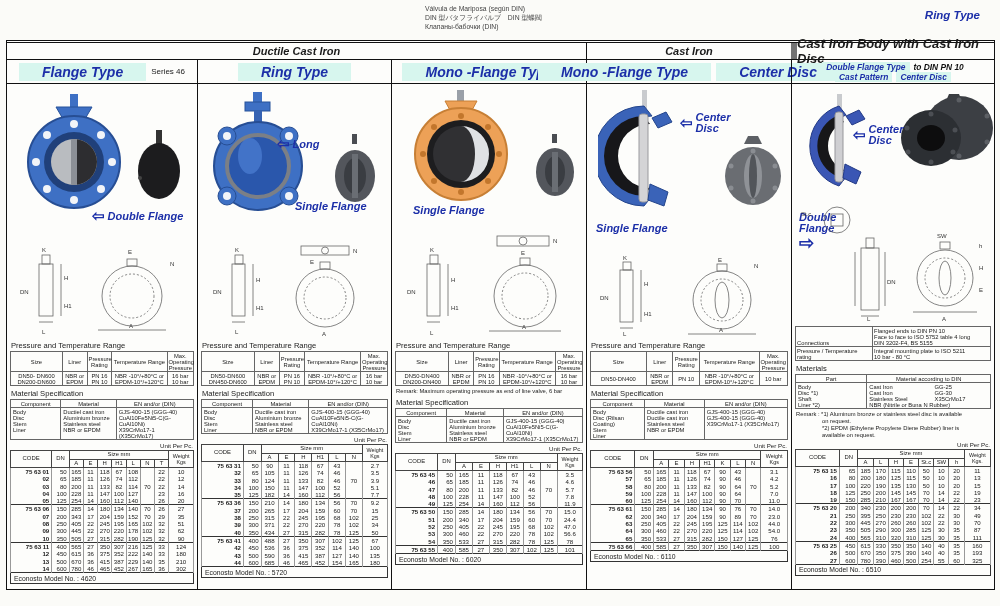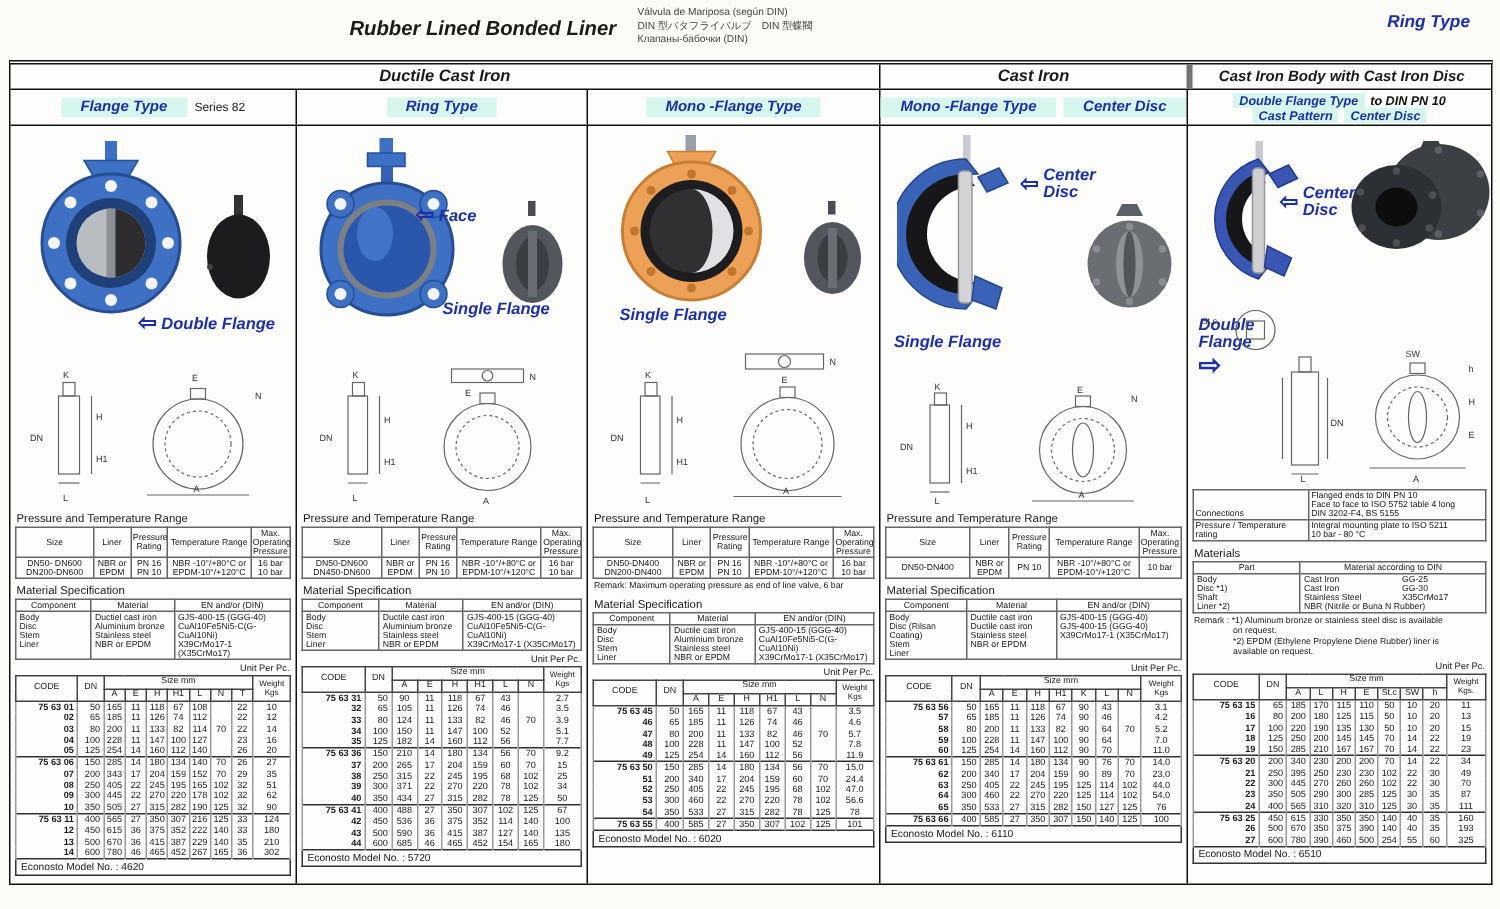--- a/index.html
+++ b/index.html
@@ -11,26 +11,26 @@
   .subtitle{position:absolute;left:233px;top:11px;font-weight:bold;font-style:italic;font-size:13.5px;}
   .translations{position:absolute;left:425px;top:5px;font-size:6.8px;line-height:8.8px;color:#444;}
   .corner{position:absolute;right:20px;top:9px;font-weight:bold;font-style:italic;font-size:11.5px;color:#1c2fa8;}
   
   .frame{position:absolute;left:6px;right:5px;top:40px;bottom:16px;border:1.6px solid #111;border-top:3px double #111;
          display:flex;flex-direction:column;background:#fdfdfb;}
   .catrow{display:flex;height:16px;border-bottom:1px solid #111;}
   .cat{display:flex;align-items:center;justify-content:center;font-weight:bold;font-style:italic;font-size:11px;box-sizing:border-box;}
   .cat1{width:579px;}
   .cat2{width:205px;border-left:1px solid #111;}
-  .cat3{flex:1;border-left:4px solid #737373;font-size:10px;}
+  .cat3{flex:1;border-left:6px solid #737373;font-size:13px;}
   .typerow{display:flex;height:23px;border-bottom:1px solid #111;}
   .type{position:relative;display:flex;align-items:center;justify-content:center;gap:5px;box-sizing:border-box;}
   .t0{width:190px}.t1{width:194px;border-left:1px solid #111}.t2{width:195px;border-left:1px solid #111}
   .t3{width:205px;border-left:1px solid #111}.t4{flex:1;border-left:1px solid #111;flex-direction:column;gap:0;justify-content:center;}
-  .chip{background:#d7f6ee;color:#1c2fa8;font-weight:bold;font-style:italic;font-size:10px;padding:1px 13px;white-space:nowrap;}
+  .chip{background:#d7f6ee;color:#1c2fa8;font-weight:bold;font-style:italic;font-size:14px;padding:1px 23px;white-space:nowrap;}
   .chip.sm{font-size:8.4px;padding:0 4px;}
   .plain-sx{font-weight:bold;font-style:italic;font-size:8.4px;color:#111;}
   .series{font-size:8px;color:#222;}
   .tline{display:flex;gap:4px;align-items:center;justify-content:center;line-height:10px;}
   
   .cols{display:flex;flex:1;}
   .col{position:relative;box-sizing:border-box;padding:0 3px;}
   .c0{width:190px}.c1{width:194px}.c2{width:195px}.c3{width:205px}.c4{flex:1}
   .col + .col{border-left:1px solid #111;}
   .img-area{position:relative;height:254px;}
@@ -55,40 +55,39 @@
   .dtable tr.gsep td{border-top:1px solid #333;}
   .dtable td.code{text-align:right;padding-right:2px;font-weight:bold;}
   .dtable td.dn{text-align:right;padding-right:2px;}
   .model{border:1.2px solid #333;border-top:none;font-size:6.8px;padding:1.5px 3px;}
 </style>
 </head>
 <body>
 
 <div class="page">
 
-  <div class="subtitle">Rubber Lined Bonded Liner</div>
   <div class="translations">
     <div>Válvula de Mariposa (según DIN)</div>
     <div>DIN 型バタフライバルブ　DIN 型蝶閥</div>
     <div>Клапаны-бабочки (DIN)</div>
   </div>
   <div class="corner">Ring Type</div>
 
   <div class="frame">
 
     <div class="catrow">
       <div class="cat cat1">Ductile Cast Iron</div>
       <div class="cat cat2">Cast Iron</div>
       <div class="cat cat3">Cast Iron Body with Cast Iron Disc</div>
     </div>
 
     <div class="typerow">
       <div class="type t0">
         <span class="chip">Flange Type</span>
-        <span class="series">Series 82</span>
+        <span class="series">Series 46</span>
       </div>
       <div class="type t1">
         <span class="chip">Ring Type</span>
       </div>
       <div class="type t2">
         <span class="chip">Mono -Flange Type</span>
       </div>
       <div class="type t3">
         <span class="chip">Mono -Flange Type</span>
         <span class="chip">Center Disc</span>
@@ -444,21 +443,21 @@
             <ellipse cx="47" cy="66" rx="12" ry="18" fill="#4d7fd4" opacity="0.7"></ellipse>
           </svg>
           <svg width="52" height="80" style="position:absolute;left:128px;top:48px">
             <rect x="23" y="2" width="5" height="10" fill="#4a4d52"></rect>
             <ellipse cx="26" cy="44" rx="20" ry="26" fill="#53565c"></ellipse>
             <ellipse cx="26" cy="44" rx="11" ry="18" fill="#3a3d42"></ellipse>
             <rect x="23" y="22" width="6" height="44" fill="#6a6e74"></rect>
           </svg>
           <div class="ph-label" style="left:76px;top:54px">
             <span class="arrow">⇦</span>
-            <span>Face</span>
+            <span>Long</span>
           </div>
           <div class="ph-label" style="left:94px;top:116px">
             <span>Single Flange</span>
           </div>
           <svg class="schem" width="178" height="96" viewBox="0 0 178 96" style="position:absolute;left:4px;bottom:0">
             <g stroke="#666" fill="none" stroke-width="0.8">
               <rect x="27" y="22" width="13" height="52"></rect>
               <rect x="30" y="13" width="8" height="9"></rect>
               <line x1="27" y1="80" x2="40" y2="80"></line>
               <line x1="48" y1="22" x2="48" y2="74"></line>

